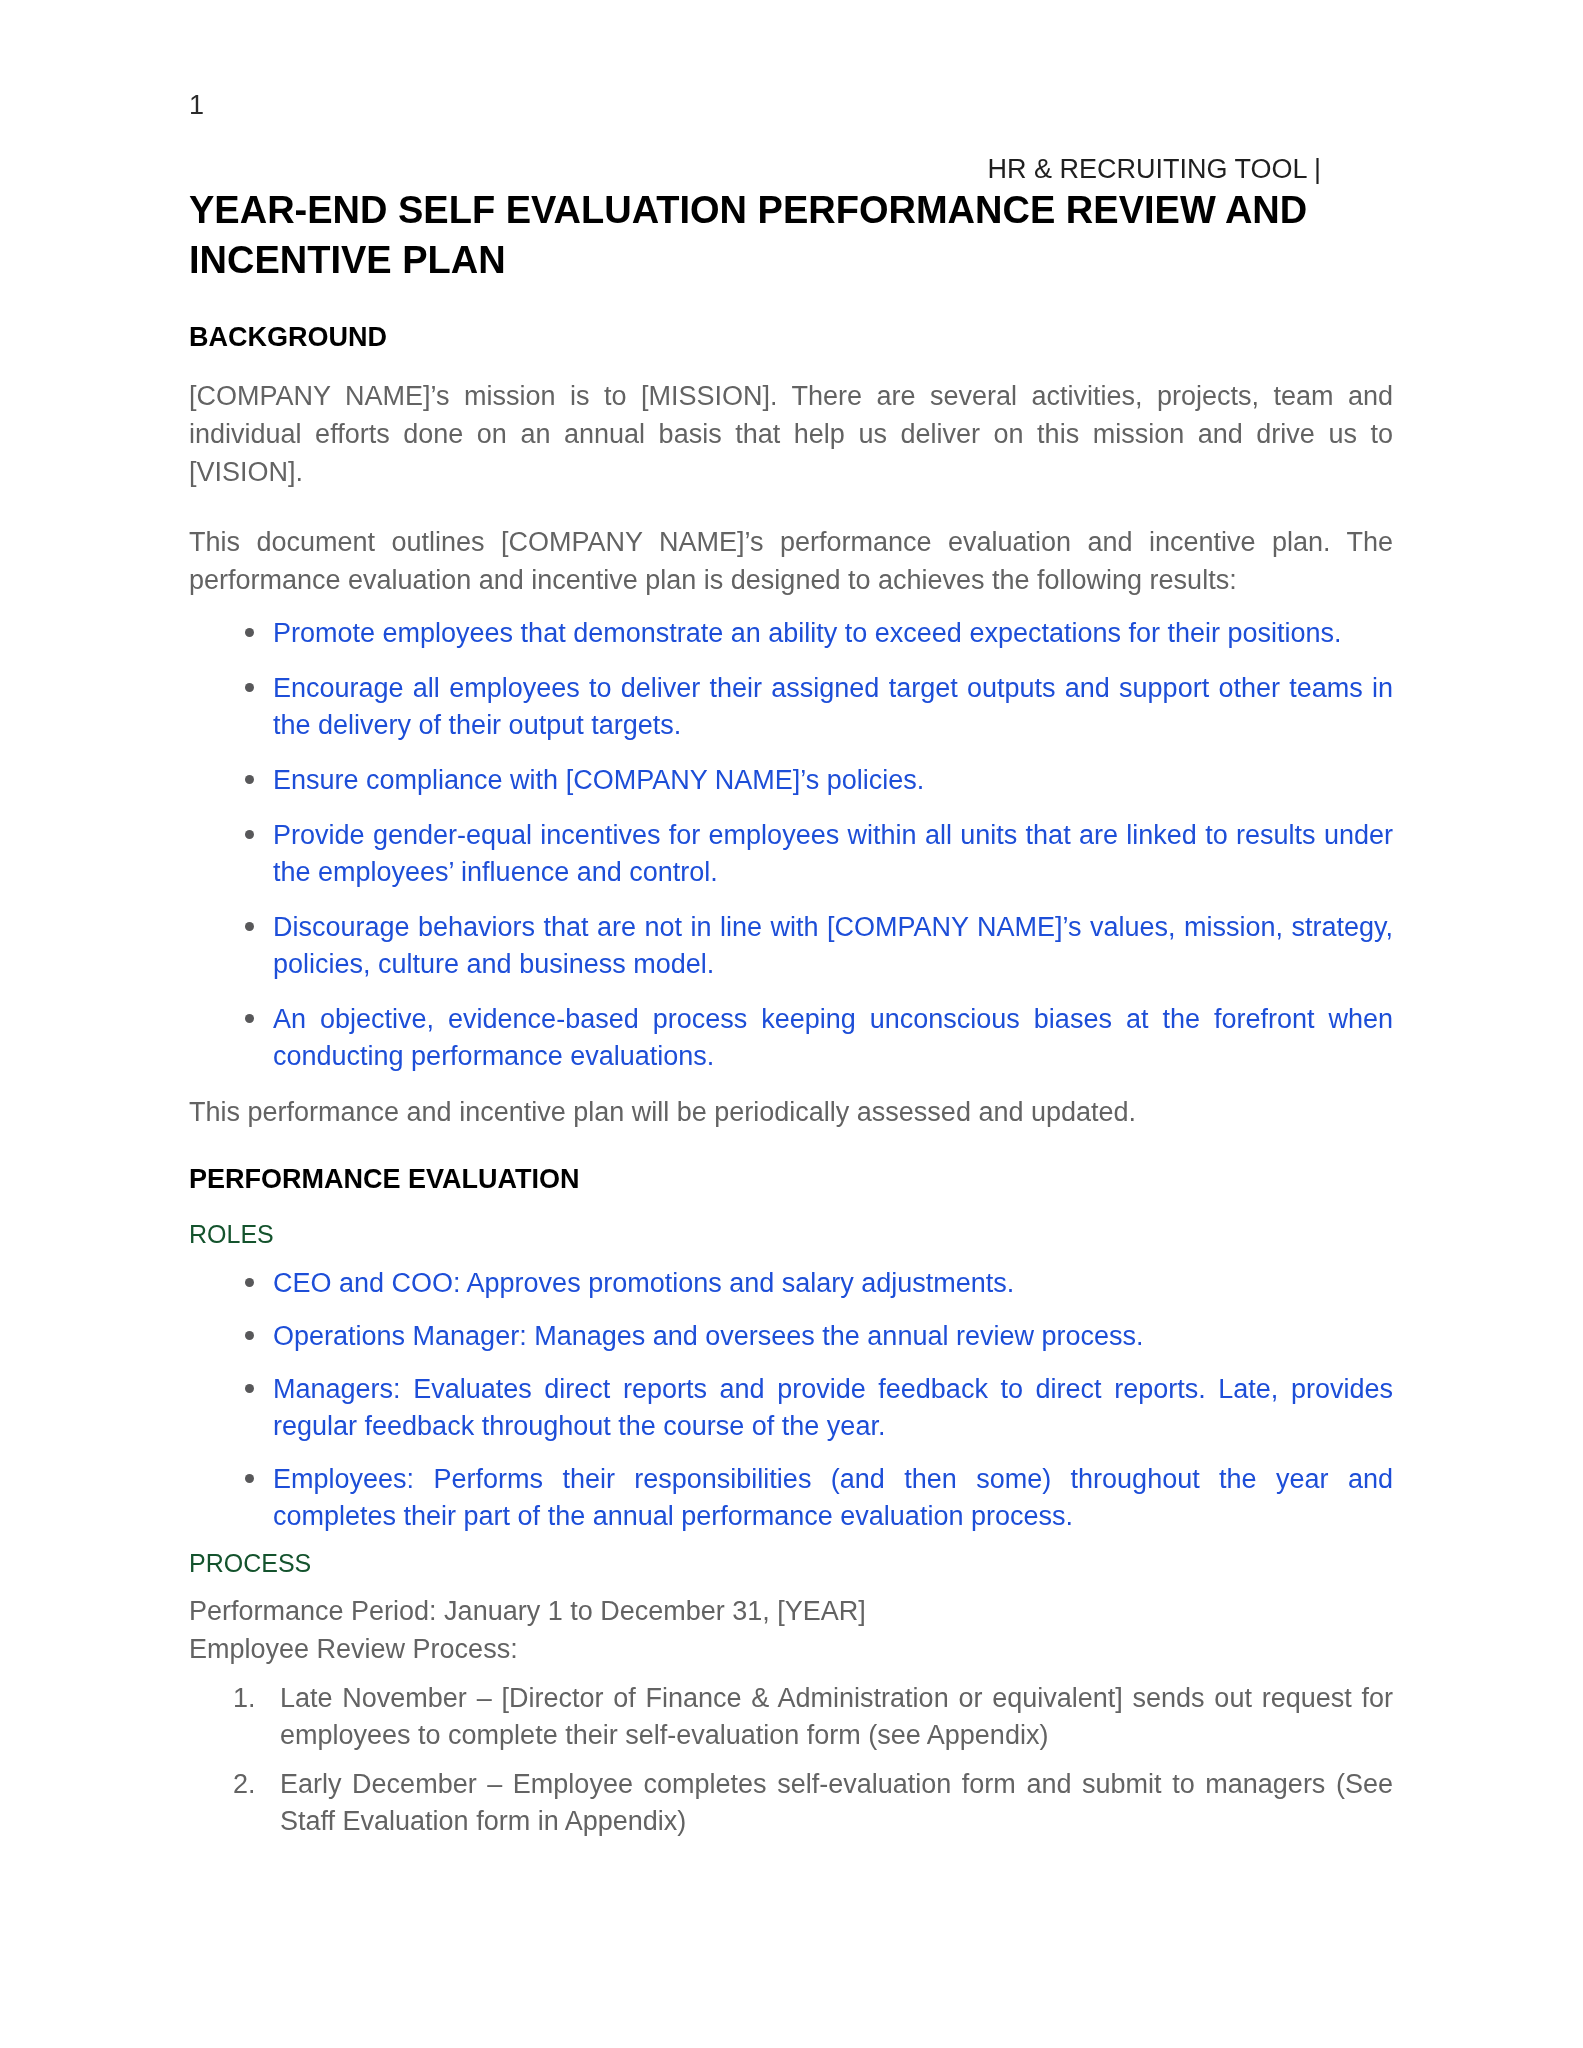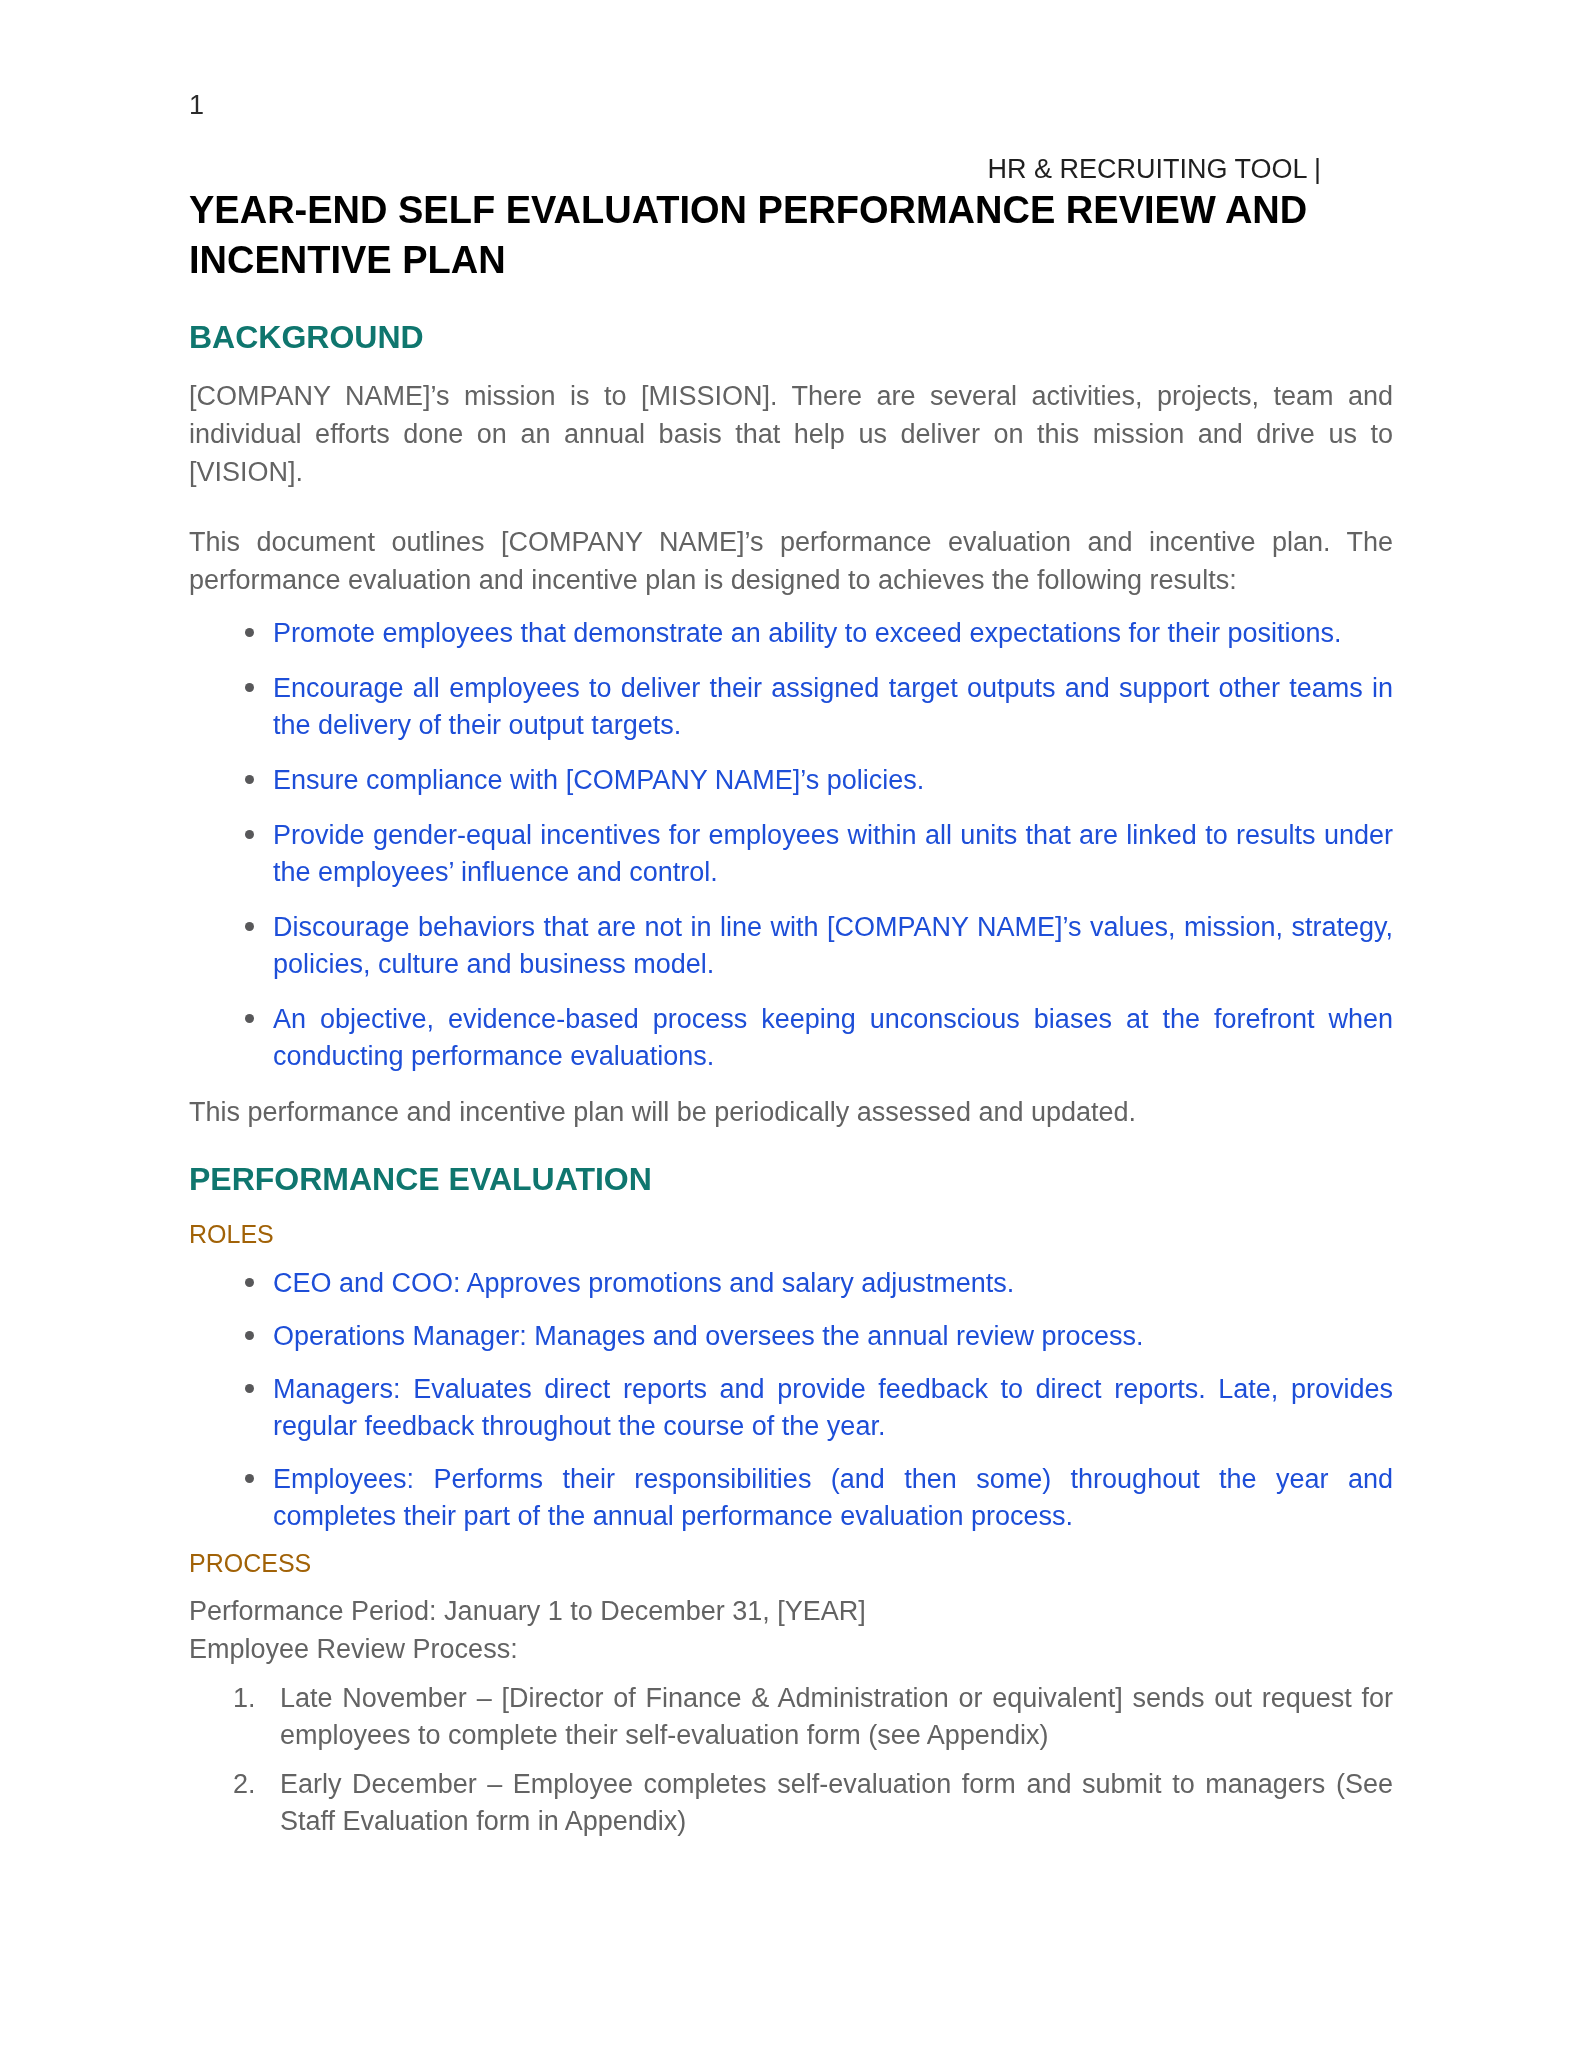--- a/index.html
+++ b/index.html
@@ -29,30 +29,30 @@
     color: #1f1f1f;
   }
   .doc-title {
     margin-top: 0;
     font-size: 38px;
     line-height: 50px;
     font-weight: bold;
     color: #000000;
   }
   .section-heading {
-    font-size: 32px;
+    font-size: 27px;
     line-height: 36px;
     font-weight: bold;
-    color: #0f766e;
+    color: #000000;
   }
   .sub-heading {
     font-size: 25px;
     line-height: 30px;
     font-weight: normal;
-    color: #a16207;
+    color: #14532d;
   }
   .body-para {
     font-size: 27px;
     line-height: 38px;
     color: #636363;
     text-align: justify;
   }
   .h-background { margin-top: 34px; }
   .p-mission { margin-top: 22px; }
   .p-outline { margin-top: 32px; }

